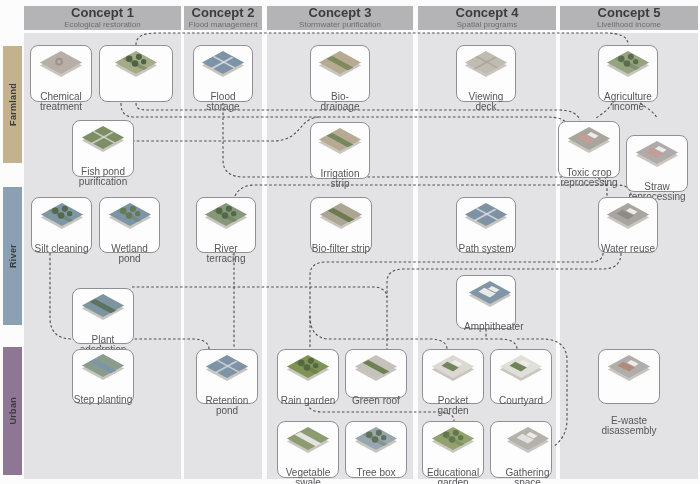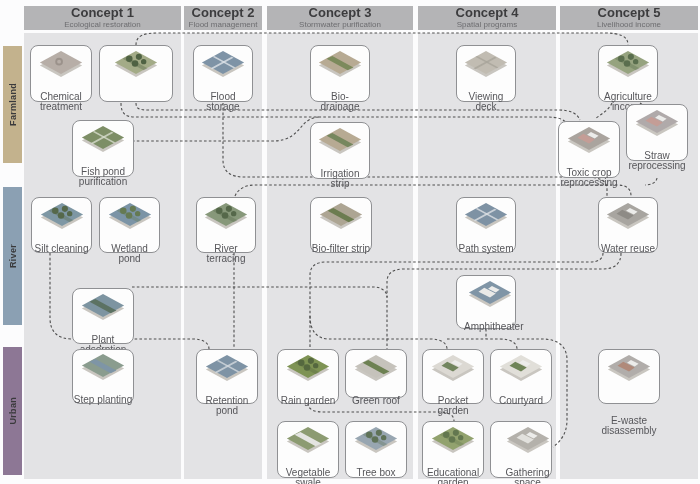--- a/index.html
+++ b/index.html
@@ -166,21 +166,21 @@
       <div class="card" style="left: 558px; top: 121px; width: 62px; height: 57px;">
         <div class="ic"><svg width="46" height="31" viewBox="0 0 48 32">
             <polygon points="2,17 24,29 46,17 24,5" fill="#c9c6c0"></polygon>
             <polygon points="2,14 24,26 46,14 24,2" fill="#aaa49e"></polygon>
             <polygon points="18,9 30,15 24,19 12,13" fill="#c49d96"></polygon>
             <polygon points="26,7 34,11 30,14 22,10" fill="#ececea"></polygon>
           </svg></div>
         <div class="lb">Toxic crop
 reprocessing</div>
       </div>
-      <div class="card" style="left: 626px; top: 104px; width: 62px; height: 57px; justify-content: space-between;">
+      <div class="card" style="left: 626px; top: 135px; width: 62px; height: 57px; justify-content: space-between;">
         <div class="ic"><svg width="46" height="31" viewBox="0 0 48 32">
             <polygon points="2,17 24,29 46,17 24,5" fill="#c9c6c0"></polygon>
             <polygon points="2,14 24,26 46,14 24,2" fill="#b0aaaa"></polygon>
             <polygon points="18,9 30,15 24,19 12,13" fill="#c49d96"></polygon>
             <polygon points="26,7 34,11 30,14 22,10" fill="#ececea"></polygon>
           </svg></div>
         <div class="lb">Straw
 reprocessing</div>
       </div>
       <div class="card" style="left: 31px; top: 197px; width: 61px; height: 56px;">

